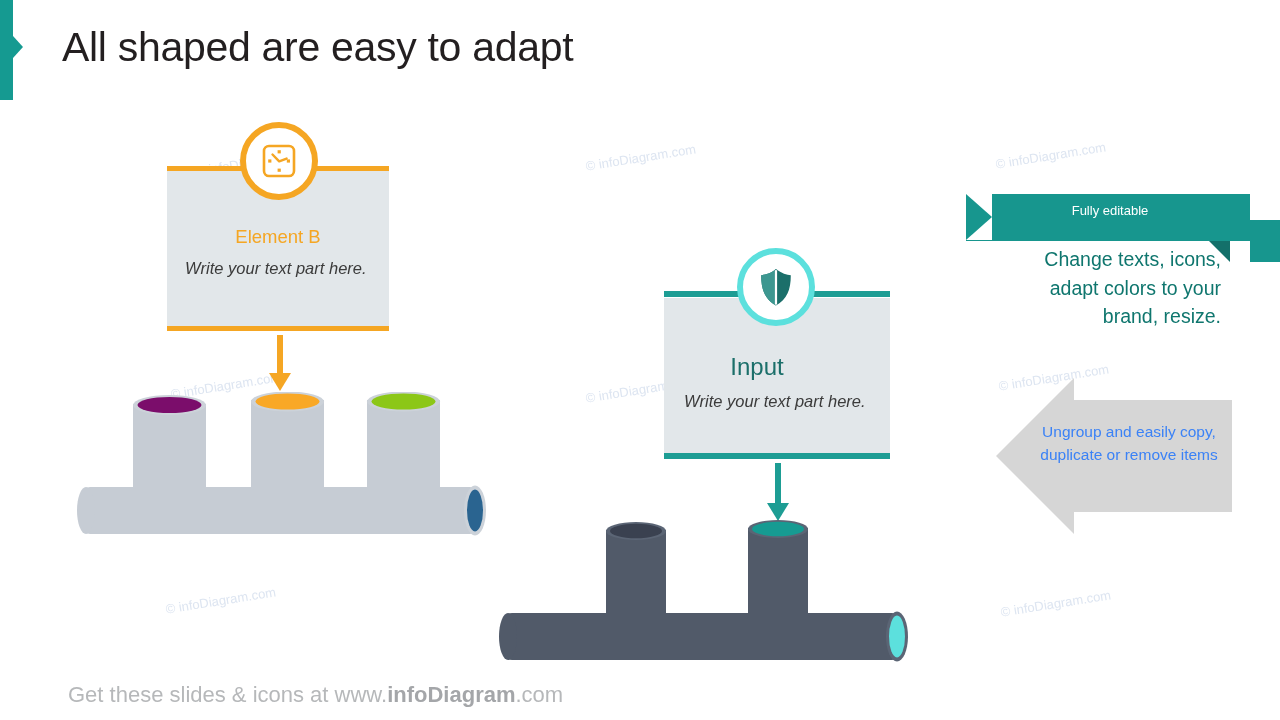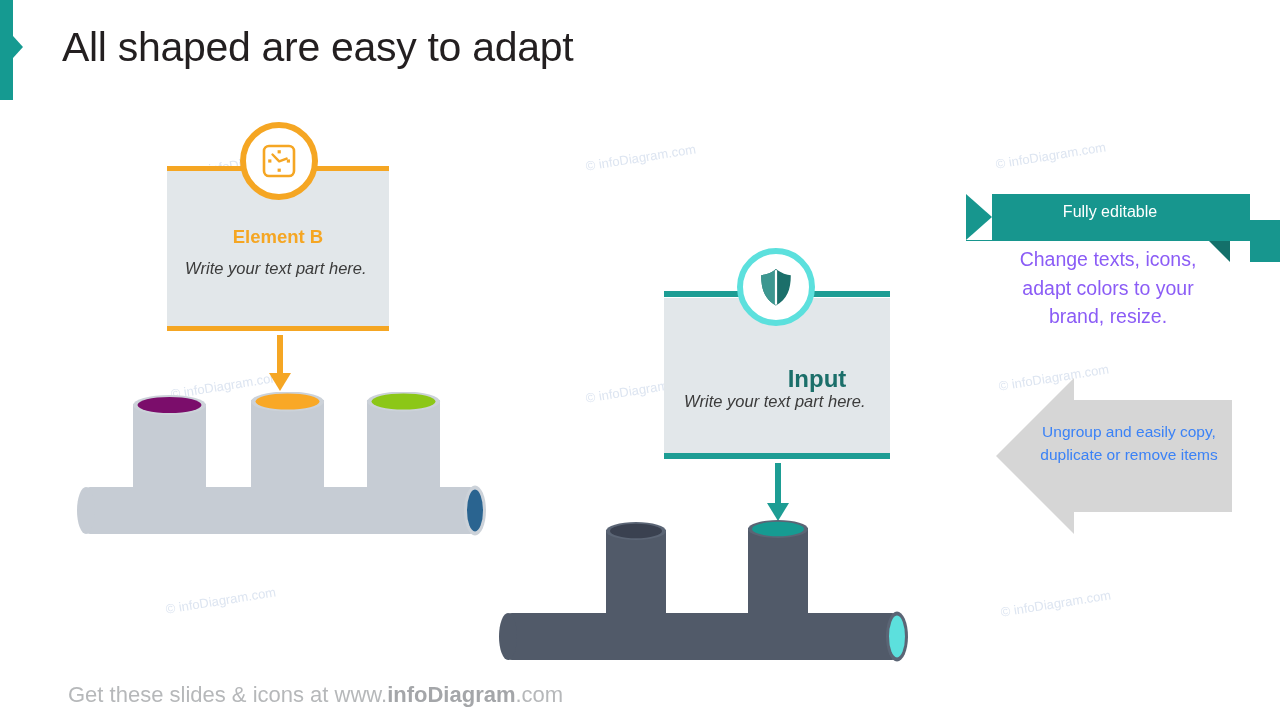--- a/index.html
+++ b/index.html
@@ -47,21 +47,21 @@
   }
 
   
   .card {
     position: absolute;
     background: #e2e7ea;
     box-sizing: border-box;
   }
   .card-title {
     text-align: center;
-    font-weight: 700;
+    font-weight: 400;
   }
   .card-body {
     color: #3b3b3b;
     font-size: 16.5px;
     line-height: 1.62;
     font-style: italic;
   }
 
   
   #card-a {
@@ -123,27 +123,26 @@
   #card-b-bottom-rule {
     left: 664px;
     top: 453px;
     width: 226px;
     background: #1d9d94;
     position: absolute;
     height: 6px;
   }
   #card-b-title {
     position: absolute;
-    left: 704px;
+    left: 644px;
     top: 353px;
     width: 226px;
     text-align: center;
     font-size: 24px;
     color: #1b6f6a;
-    margin-top: 12px;
   }
   #card-b-body {
     position: absolute;
     left: 684px;
     top: 388px;
     width: 200px;
     color: #3b3b3b;
     font-size: 16.5px;
     line-height: 1.62;
   }
@@ -228,21 +227,21 @@
     border-bottom: 23.5px solid #ffffff;
     border-left: 26px solid transparent;
   }
   #ribbon-label {
     position: absolute;
     left: 966px;
     top: 203px;
     width: 288px;
     text-align: center;
     color: #ffffff;
-    font-size: 16px;
+    font-size: 13px;
   }
   #ribbon-tail {
     position: absolute;
     left: 1250px;
     top: 220px;
     width: 40px;
     height: 42px;
     background: #17968e;
   }
   #ribbon-tail-fold {
@@ -252,22 +251,22 @@
     width: 0;
     height: 0;
     border-top: 21px solid #13706a;
     border-left: 21px solid transparent;
   }
   #ribbon-desc {
     position: absolute;
     left: 995px;
     top: 245px;
     width: 226px;
-    text-align: center;
-    color: #8b5cf6;
+    text-align: right;
+    color: #0f766e;
     font-size: 19.5px;
     line-height: 1.47;
   }
 
   
   #callout-arrow {
     position: absolute;
     left: 996px;
     top: 372px;
     width: 236px;

